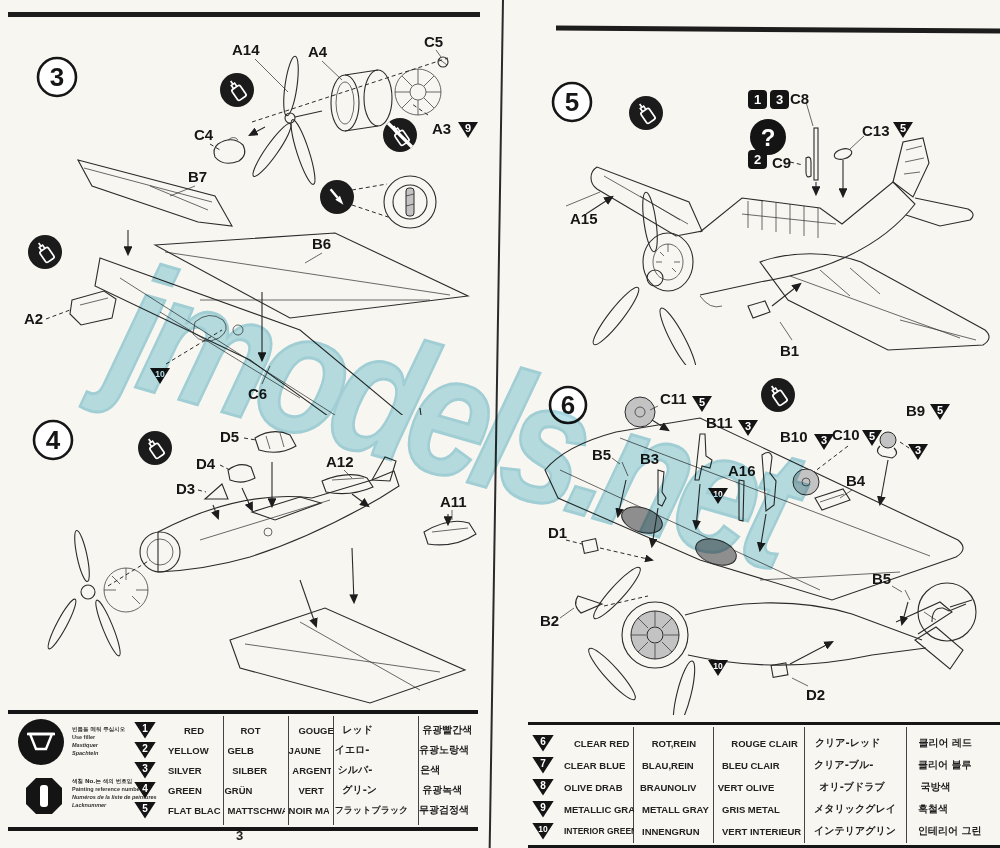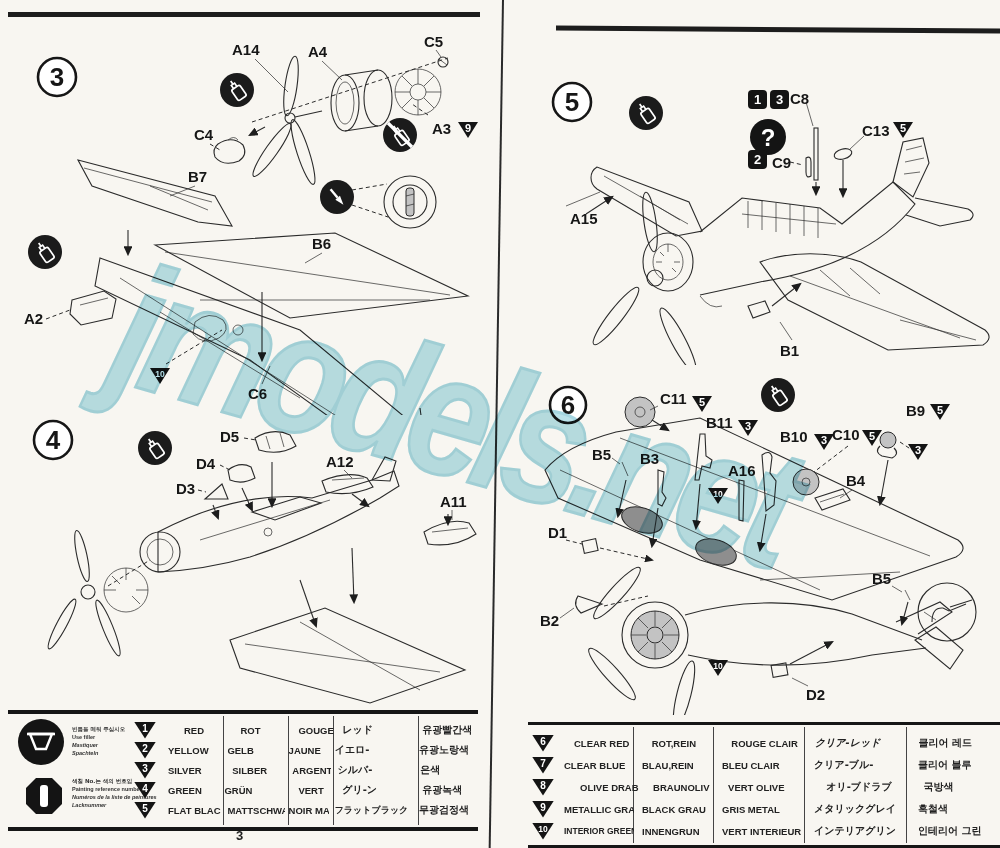--- a/index.html
+++ b/index.html
@@ -589,49 +589,49 @@
     <div class="vline" style="left:276px;"></div>
     <div class="vline" style="left:378px;"></div>
 
     <div class="lrow" style="left:4px;top:8px;width:466px;">
       <div class="tri">
           <span>6</span>
         </div>
       <div class="cell" style="width:70px;margin-left:20px;">CLEAR RED</div>
       <div class="cell" style="width:72px;margin-left:8px;">ROT,REIN</div>
       <div class="cell" style="width:84px;margin-left:8px;">ROUGE CLAIR</div>
-      <div class="cell cjk" style="width:94px;margin-left:0;font-style:italic;">クリア-レッド</div>
+      <div class="cell cjk" style="width:94px;margin-left:0;">クリア-レッド</div>
       <div class="cell cjk" style="width:80px;margin-left:10px;">클리어 레드</div>
     </div>
     <div class="lrow" style="left:4px;top:30px;width:466px;">
       <div class="tri">
           <span>7</span>
         </div>
       <div class="cell" style="width:70px;margin-left:10px;">CLEAR BLUE</div>
       <div class="cell" style="width:72px;margin-left:8px;">BLAU,REIN</div>
       <div class="cell" style="width:84px;margin-left:8px;">BLEU CLAIR</div>
       <div class="cell cjk" style="width:94px;margin-left:8px;">クリア-ブル-</div>
       <div class="cell cjk" style="width:80px;margin-left:10px;">클리어 블루</div>
     </div>
     <div class="lrow" style="left:4px;top:52px;width:466px;">
       <div class="tri">
           <span>8</span>
         </div>
-      <div class="cell" style="width:70px;margin-left:26px;">OLIVE DRAB</div>
+      <div class="cell" style="width:70px;margin-left:10px;">OLIVE DRAB</div>
       <div class="cell" style="width:72px;margin-left:8px;">BRAUNOLIV</div>
       <div class="cell" style="width:84px;margin-left:8px;">VERT OLIVE</div>
       <div class="cell cjk" style="width:94px;margin-left:20px;">オリ-ブドラブ</div>
       <div class="cell cjk" style="width:80px;margin-left:10px;">국방색</div>
     </div>
     <div class="lrow" style="left:4px;top:74px;width:466px;">
       <div class="tri">
           <span>9</span>
         </div>
       <div class="cell" style="width:70px;margin-left:10px;">METALLIC GRAY</div>
-      <div class="cell" style="width:72px;margin-left:8px;">BLACK GRAU</div>
+      <div class="cell" style="width:72px;margin-left:8px;">METALL GRAY</div>
       <div class="cell" style="width:84px;margin-left:8px;">GRIS METAL</div>
       <div class="cell cjk" style="width:94px;margin-left:8px;">メタリックグレイ</div>
       <div class="cell cjk" style="width:80px;margin-left:10px;">흑철색</div>
     </div>
     <div class="lrow" style="left:4px;top:96px;width:466px;">
       <div class="tri">
           <span style="font-size:8.5px">10</span>
         </div>
       <div class="cell" style="width:70px;margin-left:10px;font-size:8.5px">INTERIOR GREEN</div>
       <div class="cell" style="width:72px;margin-left:8px;">INNENGRUN</div>

